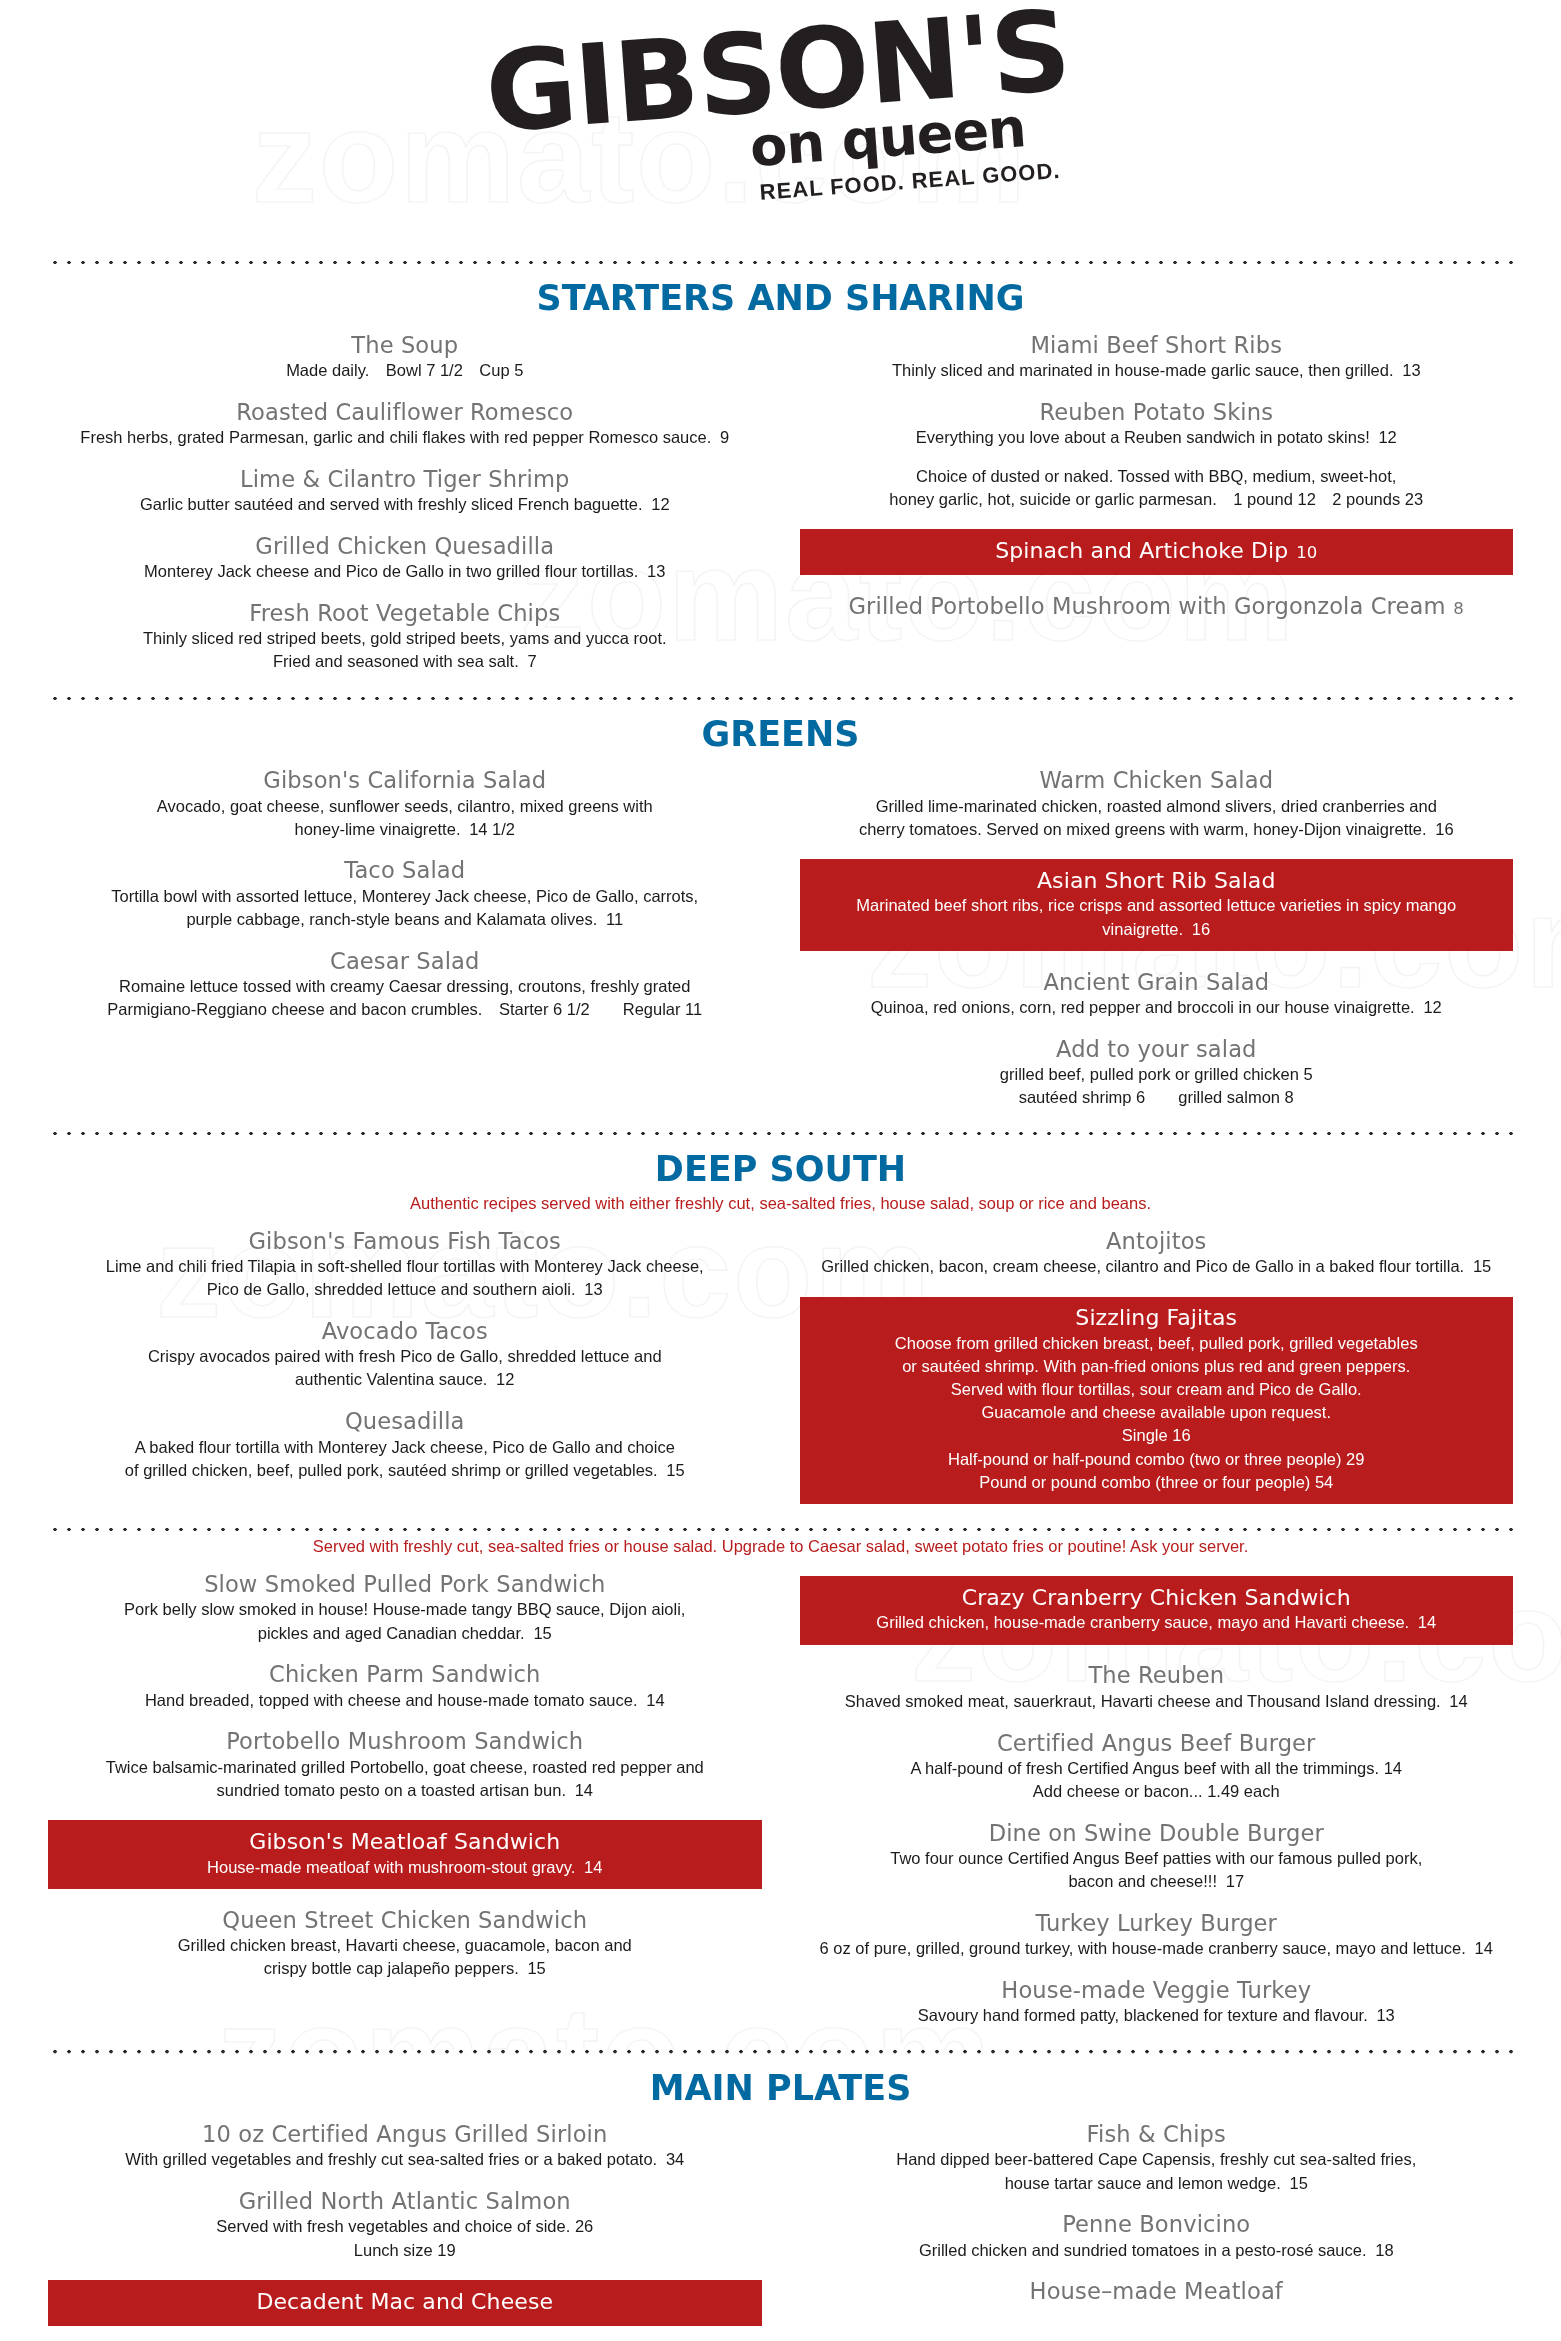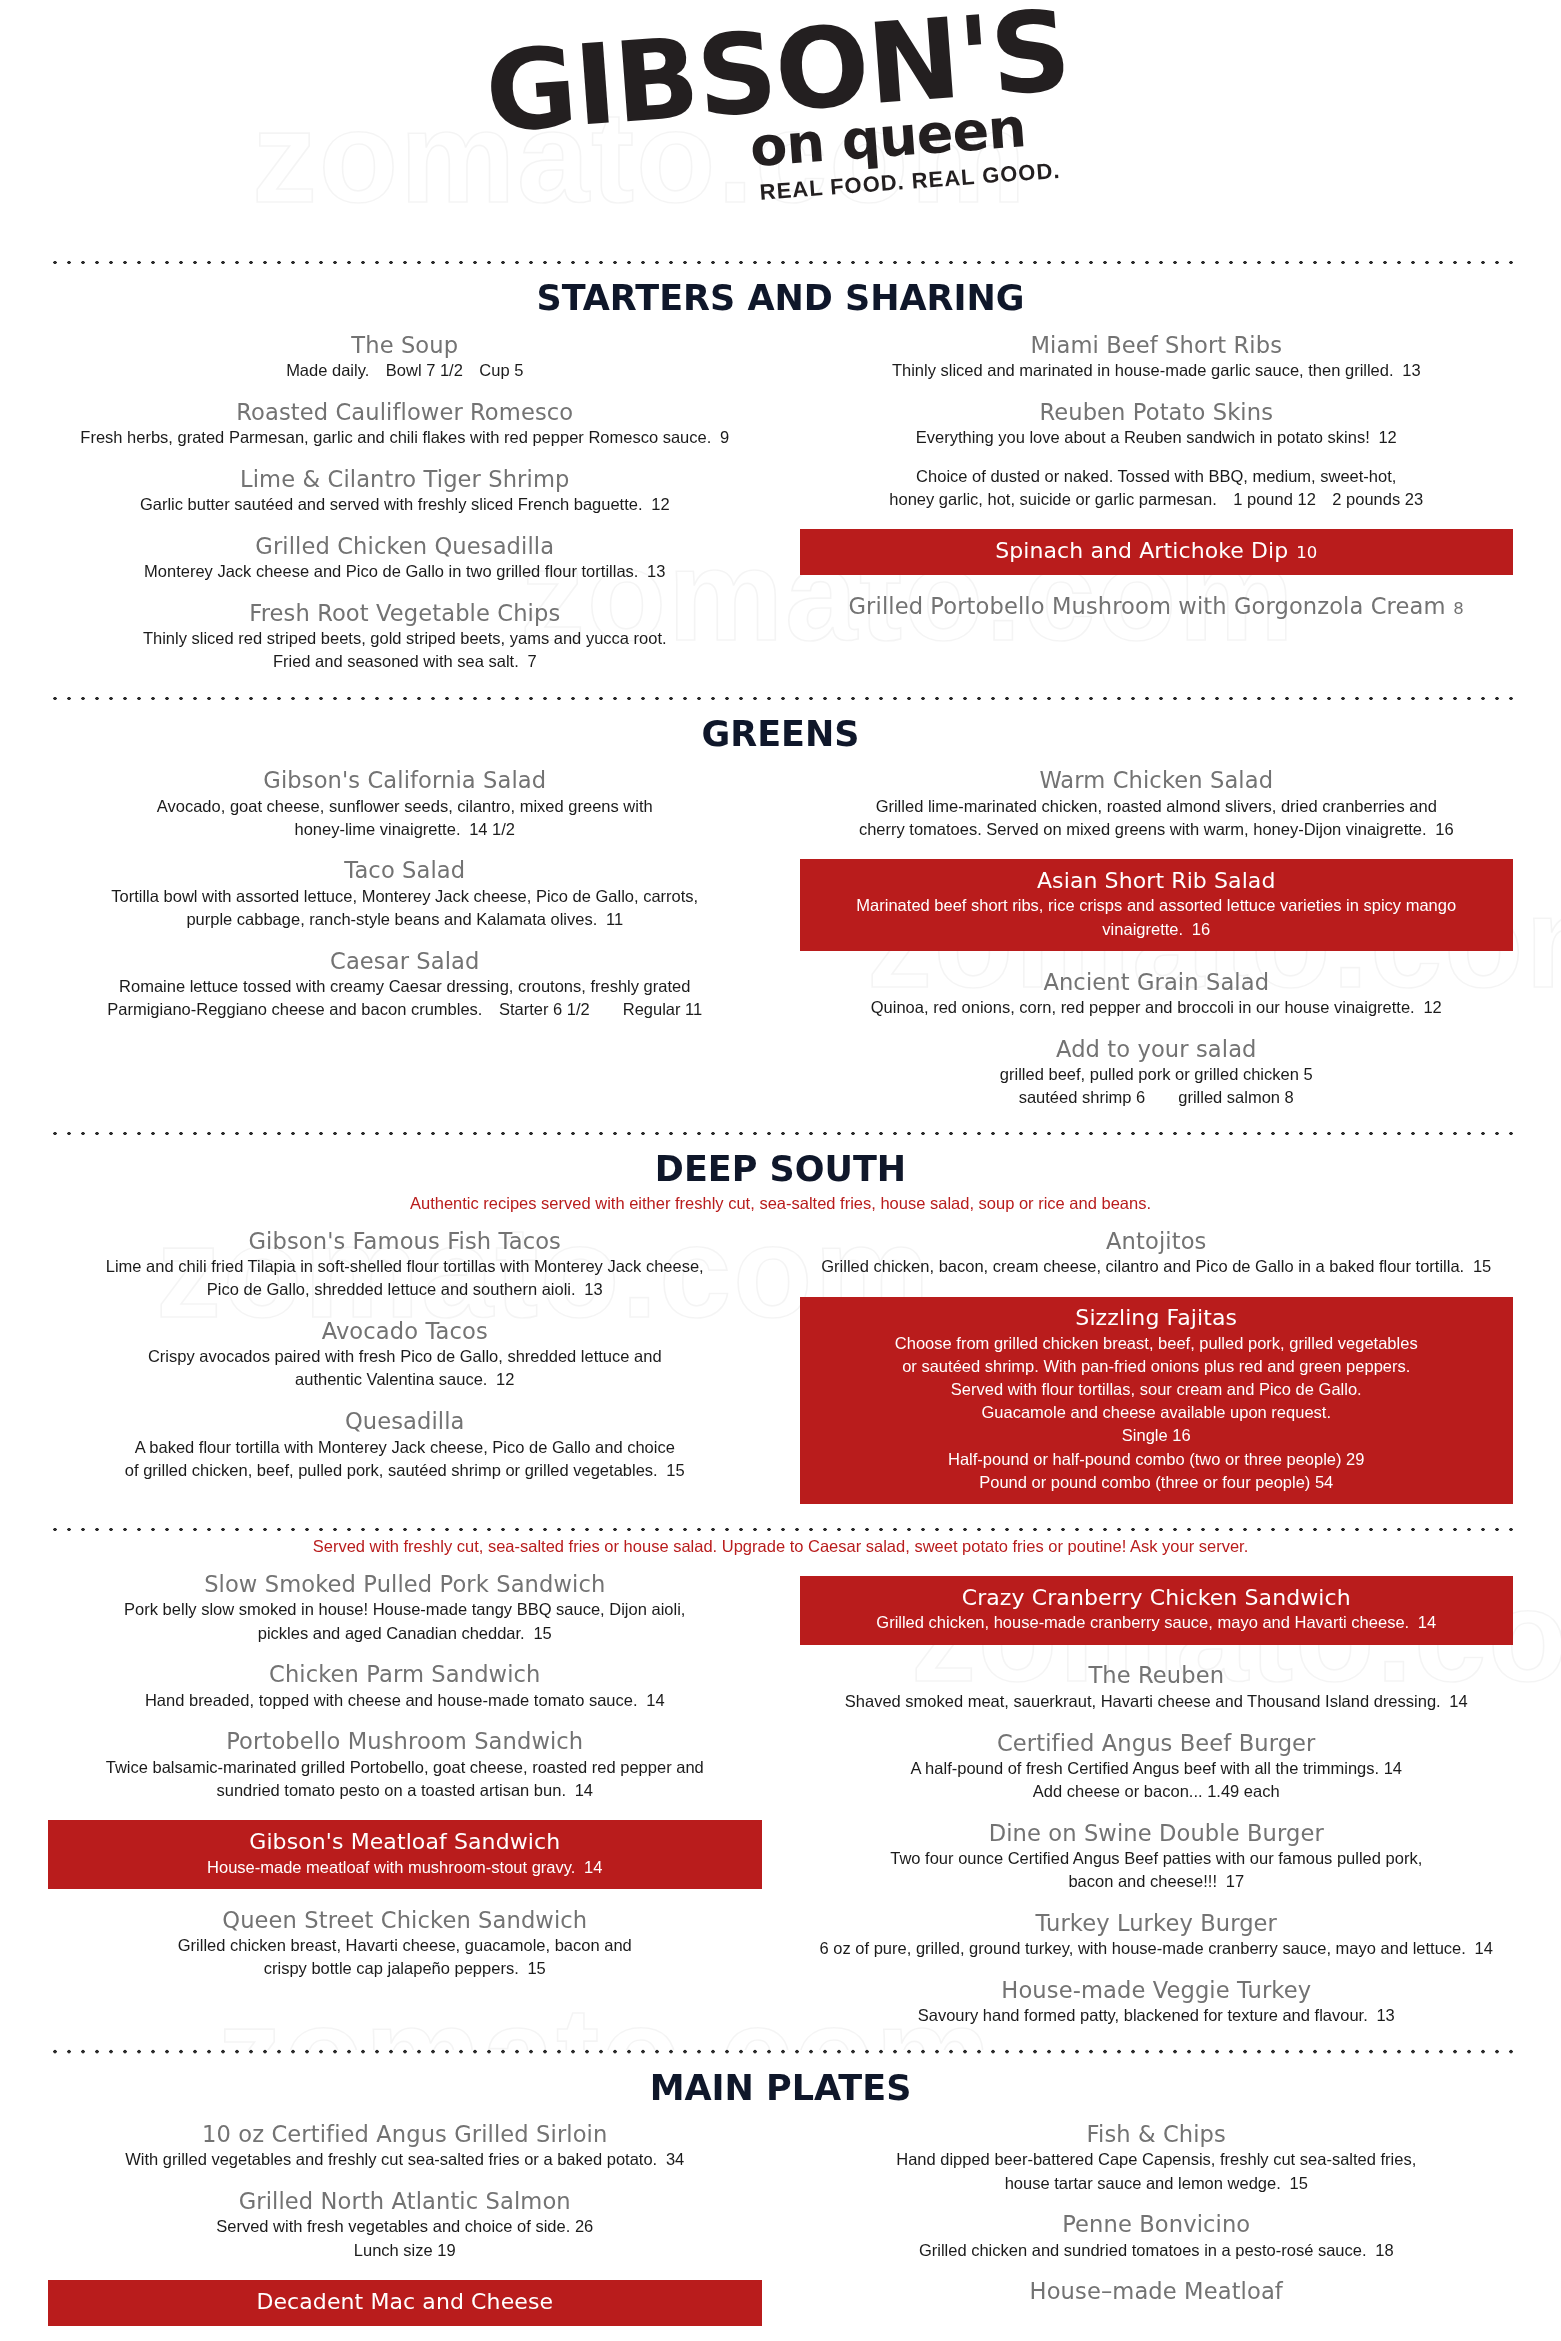--- a/index.html
+++ b/index.html
@@ -54,21 +54,21 @@
     position:relative;z-index:2;
     height:5.2px;margin:0 0 0 0;
     background-image:radial-gradient(circle, #2b2b2b 1.6px, rgba(0,0,0,0) 1.9px);
     background-size:14px 5.2px;background-repeat:repeat-x;background-position:0 50%;
   }
 
   
   .section{position:relative;z-index:2;}
   .section-title{
     text-align:center;font-family:"DejaVu Sans", sans-serif;
-    font-weight:700;font-size:35px;letter-spacing:0px;color:#0f172a;
+    font-weight:700;font-size:35px;letter-spacing:0px;color:#0369a1;
     margin:14px 0 0 0;line-height:1.1;
   }
   .section-note{
     text-align:center;font-size:16.5px;color:#b91c1c;margin-top:4.3px;line-height:1.25;
   }
 
   .cols{display:flex;align-items:flex-start;width:100%;}
   .col{width:50%;box-sizing:border-box;}
   .col.left{padding-right:19px;}
   .col.right{padding-left:19px;}

